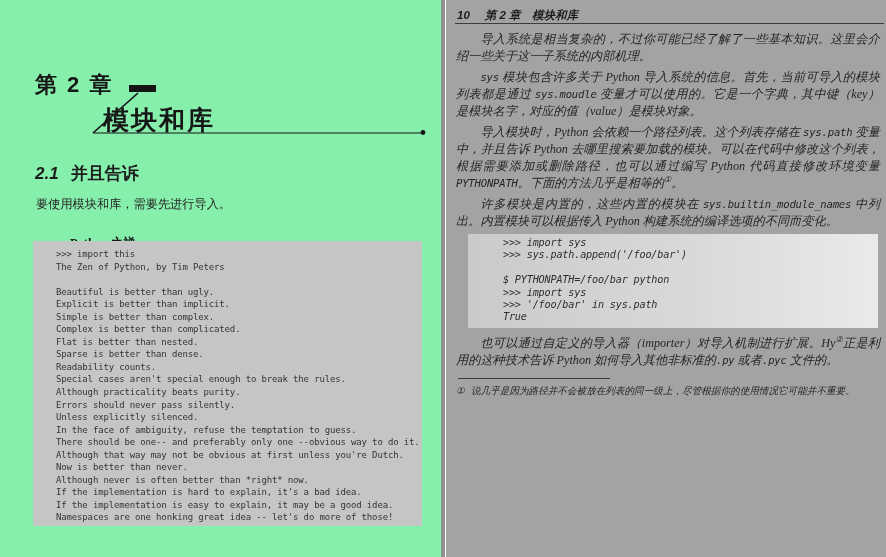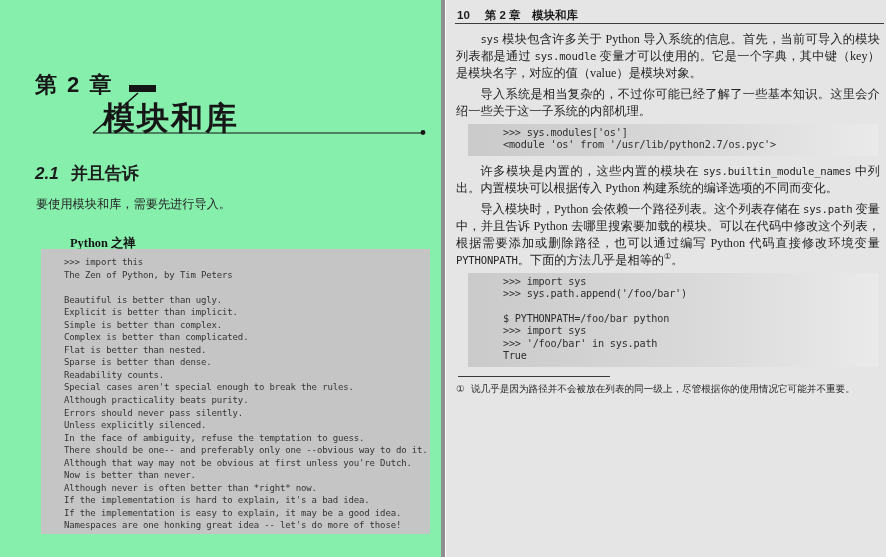--- a/index.html
+++ b/index.html
@@ -14,46 +14,46 @@
 
   
   .page-left { position: absolute; left: 0; top: 0; width: 441px; height: 557px; background: #86efac; }
   .deco-svg { position: absolute; left: 0; top: 60px; }
   .chapter-label {
     position: absolute; left: 35px; top: 70px;
     font-family: "Liberation Sans", "DejaVu Sans", sans-serif;
     font-weight: bold; font-size: 22px; letter-spacing: 2px; color: #161616;
   }
   .chapter-title {
-    position: absolute; left: 103px; top: 97px;
+    position: absolute; left: 103px; top: 103px;
     font-family: "Liberation Sans", "DejaVu Sans", sans-serif;
-    font-weight: bold; font-size: 32px; letter-spacing: 2px; color: #161616;
+    font-weight: bold; font-size: 26px; letter-spacing: 2px; color: #161616;
   }
   .section-heading {
     position: absolute; left: 35px; top: 162px;
     font-family: "Liberation Sans", "DejaVu Sans", sans-serif;
     font-weight: bold; font-size: 17px; color: #1c1c1c;
   }
   .section-heading .sec-num { margin-right: 12px; font-style: italic; }
   .intro-line { position: absolute; left: 36px; top: 196px; margin: 0; font-size: 12.2px; color: #262626; }
   .zen-heading { position: absolute; left: 54px; top: 219px; margin: 16px; font-size: 12.4px; font-weight: bold; color: #161616; }
   .zen-box {
     position: absolute; left: 33px; top: 241px; width: 389px; height: 285px;
-    margin: 8px; padding: 7px 4px 0 23px;
+    margin: 0; padding: 7px 4px 0 23px;
     background: #c5c5c5;
     font-family: "DejaVu Sans Mono", "Liberation Mono", monospace;
     font-size: 9px; line-height: 12.55px; letter-spacing: -0.15px;
     color: #343434; white-space: pre; overflow: hidden;
   }
 
   
   .binding { position: absolute; left: 441px; top: 0; width: 4px; height: 557px; background: #8f8f8f; }
 
   
-  .page-right { position: absolute; left: 446px; top: 0; width: 440px; height: 557px; background: #e5e5e5; }
+  .page-right { position: absolute; left: 446px; top: 0; width: 440px; height: 557px; background: #a3a3a3; font-style: italic; }
   .page-header {
     position: absolute; left: 11px; top: 8px;
     font-family: "Liberation Sans", "DejaVu Sans", sans-serif;
     font-weight: bold; font-size: 11.5px; color: #1c1c1c;
   }
   .page-header .pagenum { margin-right: 15px; }
   .header-rule { position: absolute; left: 9px; top: 23px; width: 429px; height: 0; border-top: 1.6px solid #3c3c3c; }
   .flow { position: absolute; left: 10px; top: 31px; width: 424px; }
   .flow p.body {
     margin: 0 0 4px 0; text-indent: 2em; text-align: justify;
@@ -126,33 +126,32 @@
   <div class="binding"></div>
 
   <div class="page-right">
     <div class="page-header">
       <span class="pagenum">10</span><span class="chapref">第 2 章　模块和库</span>
     </div>
     <div class="header-rule"></div>
 
     <div class="flow" id="flow">
 
-    <p class="body"><code class="inline">sys</code><span> 模块包含许多关于 Python 导入系统的信息。首先，当前可导入的模块列表都是通过 </span><code class="inline">sys.moudle</code><span> 变量才可以使用的。它是一个字典，其中键（key）是模块名字，对应的值（value）是模块对象。</span></p>
-        <p class="body"><span>导入系统是相当复杂的，不过你可能已经了解了一些基本知识。这里会介绍一些关于这一子系统的内部机理。</span></p>
-        <pre class="codeblock">&gt;&gt;&gt; sys.modules['os']
-&lt;module 'os' from '/usr/lib/python2.7/os.pyc'&gt;</pre>
+    <p class="body"><span>导入系统是相当复杂的，不过你可能已经了解了一些基本知识。这里会介绍一些关于这一子系统的内部机理。</span></p>
+        <p class="body"><code class="inline">sys</code><span> 模块包含许多关于 Python 导入系统的信息。首先，当前可导入的模块列表都是通过 </span><code class="inline">sys.moudle</code><span> 变量才可以使用的。它是一个字典，其中键（key）是模块名字，对应的值（value）是模块对象。</span></p>
+        <p class="body"><span>导入模块时，Python 会依赖一个路径列表。这个列表存储在 </span><code class="inline">sys.path</code><span> 变量中，并且告诉 Python 去哪里搜索要加载的模块。可以在代码中修改这个列表，根据需要添加或删除路径，也可以通过编写 Python 代码直接修改环境变量 </span><code class="inline">PYTHONPATH</code><span>。下面的方法几乎是相等的</span><sup class="fnmark">①</sup><span>。</span></p>
         <p class="body"><span>许多模块是内置的，这些内置的模块在 </span><code class="inline">sys.builtin_module_names</code><span> 中列出。内置模块可以根据传入 Python 构建系统的编译选项的不同而变化。</span></p>
-        <p class="body"><span>导入模块时，Python 会依赖一个路径列表。这个列表存储在 </span><code class="inline">sys.path</code><span> 变量中，并且告诉 Python 去哪里搜索要加载的模块。可以在代码中修改这个列表，根据需要添加或删除路径，也可以通过编写 Python 代码直接修改环境变量 </span><code class="inline">PYTHONPATH</code><span>。下面的方法几乎是相等的</span><sup class="fnmark">①</sup><span>。</span></p>
         <pre class="codeblock">&gt;&gt;&gt; import sys
 &gt;&gt;&gt; sys.path.append('/foo/bar')
 
 $ PYTHONPATH=/foo/bar python
 &gt;&gt;&gt; import sys
 &gt;&gt;&gt; '/foo/bar' in sys.path
 True</pre>
+        <p class="body"><span>也可以通过自定义的导入器（importer）对导入机制进行扩展。Hy</span><sup class="fnmark">②</sup><span>正是利用的这种技术告诉 Python 如何导入其他非标准的</span><code class="inline">.py</code><span> 或者</span><code class="inline">.pyc</code><span> 文件的。</span></p>
         <div class="foot-divider"></div>
         <div class="footnotes">
           <div class="footnote-row">
             <span class="fnm">①</span>
             <span class="fnt">说几乎是因为路径并不会被放在列表的同一级上，尽管根据你的使用情况它可能并不重要。</span>
           </div>
         </div>
       </div>
   </div>
 

